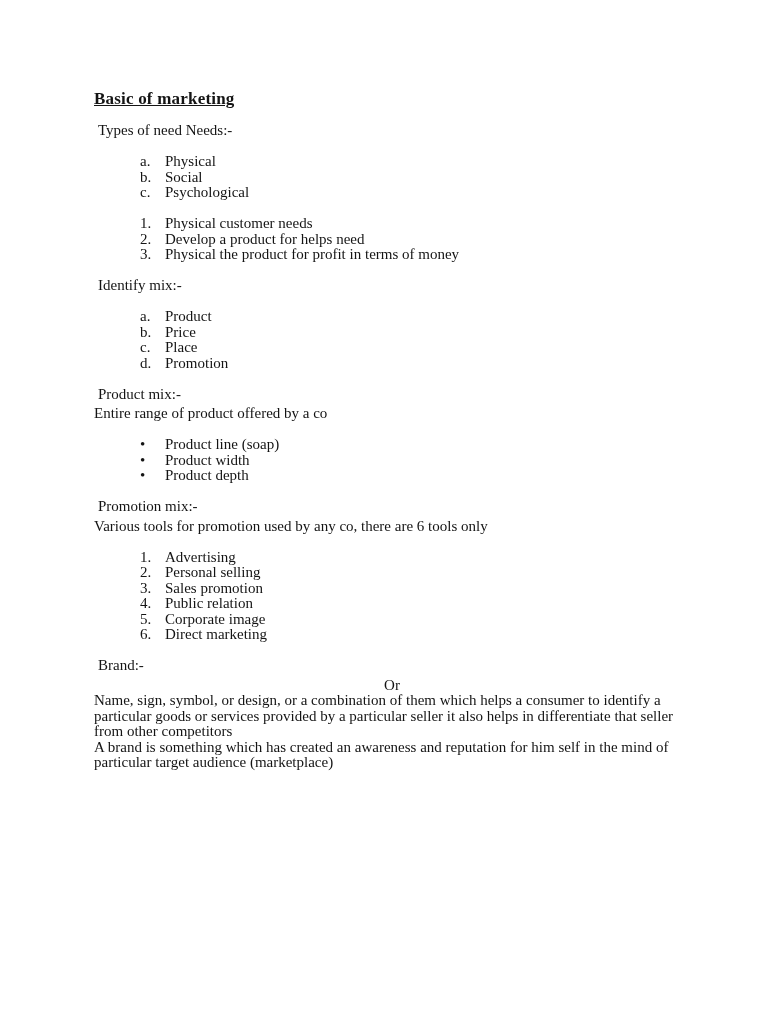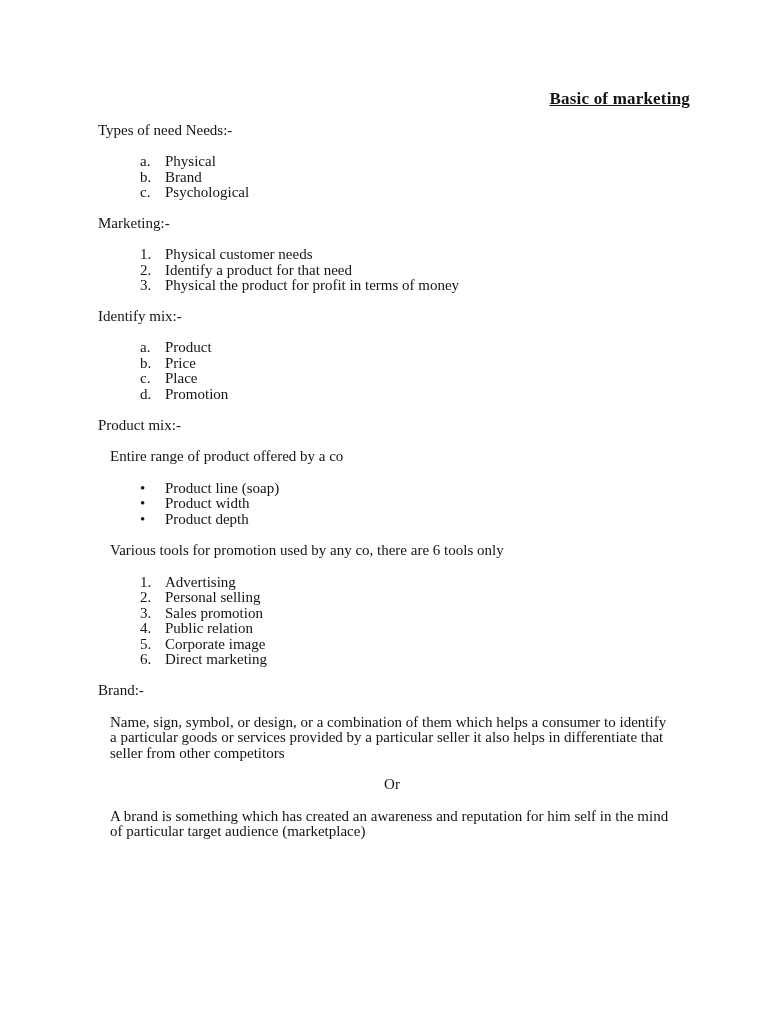--- a/index.html
+++ b/index.html
@@ -13,26 +13,26 @@
     font-size: 15px;
     line-height: 15.5px;
     color: #141414;
     padding: 88px 78px 60px 94px;
   }
   .doc-title {
     font-size: 17px;
     line-height: 21px;
     font-weight: bold;
     text-decoration: underline;
-    text-align: right;
+    text-align: left;
     margin: 0 0 14px 0;
     letter-spacing: 0.2px;
   }
   .heading { margin: 4px; }
-  .para { margin: 16px; }
+  .para { margin: 0; }
   .list { margin: 15.5px 0; }
   .li { display: flex; margin-left: 46px; }
   .marker { width: 25px; flex: 0 0 25px; }
   .li-text { flex: 1; }
   .or-line { text-align: center; margin: 0; }
 </style>
 </head>
 <body>
 
 <div class="page">
@@ -41,39 +41,38 @@
 
   <section>
     <p class="heading">Types of need Needs:-</p>
     <div class="list">
       <div class="li">
         <span class="marker">a.</span>
         <span class="li-text">Physical</span>
       </div>
       <div class="li">
         <span class="marker">b.</span>
-        <span class="li-text">Brand</span>
+        <span class="li-text">Social</span>
       </div>
       <div class="li">
         <span class="marker">c.</span>
         <span class="li-text">Psychological</span>
       </div>
     </div>
   </section>
 
   <section>
-    <p class="heading">Marketing:-</p>
     <div class="list">
       <div class="li">
         <span class="marker">1.</span>
         <span class="li-text">Physical customer needs</span>
       </div>
       <div class="li">
         <span class="marker">2.</span>
-        <span class="li-text">Identify a product for that need</span>
+        <span class="li-text">Develop a product for helps need</span>
       </div>
       <div class="li">
         <span class="marker">3.</span>
         <span class="li-text">Physical the product for profit in terms of money</span>
       </div>
     </div>
   </section>
 
   <section>
     <p class="heading">Identify mix:-</p>
@@ -110,20 +109,21 @@
         <span class="li-text">Product width</span>
       </div>
       <div class="li">
         <span class="marker">•</span>
         <span class="li-text">Product depth</span>
       </div>
     </div>
   </section>
 
   <section>
+    <p class="heading">Promotion mix:-</p>
     <p class="para">Various tools for promotion used by any co, there are 6 tools only</p>
     <div class="list">
       <div class="li">
         <span class="marker">1.</span>
         <span class="li-text">Advertising</span>
       </div>
       <div class="li">
         <span class="marker">2.</span>
         <span class="li-text">Personal selling</span>
       </div>
@@ -141,18 +141,18 @@
       </div>
       <div class="li">
         <span class="marker">6.</span>
         <span class="li-text">Direct marketing</span>
       </div>
     </div>
   </section>
 
   <section>
     <p class="heading">Brand:-</p>
+    <p class="para or-line">Or</p>
     <p class="para">Name, sign, symbol, or design, or a combination of them which helps a consumer to identify a particular goods or services provided by a particular seller it also helps in differentiate that seller from other competitors</p>
-    <p class="para or-line">Or</p>
     <p class="para">A brand is something which has created an awareness and reputation for him self in the mind of particular target audience (marketplace)</p>
   </section>
 
 </div>
 
 </body></html>

